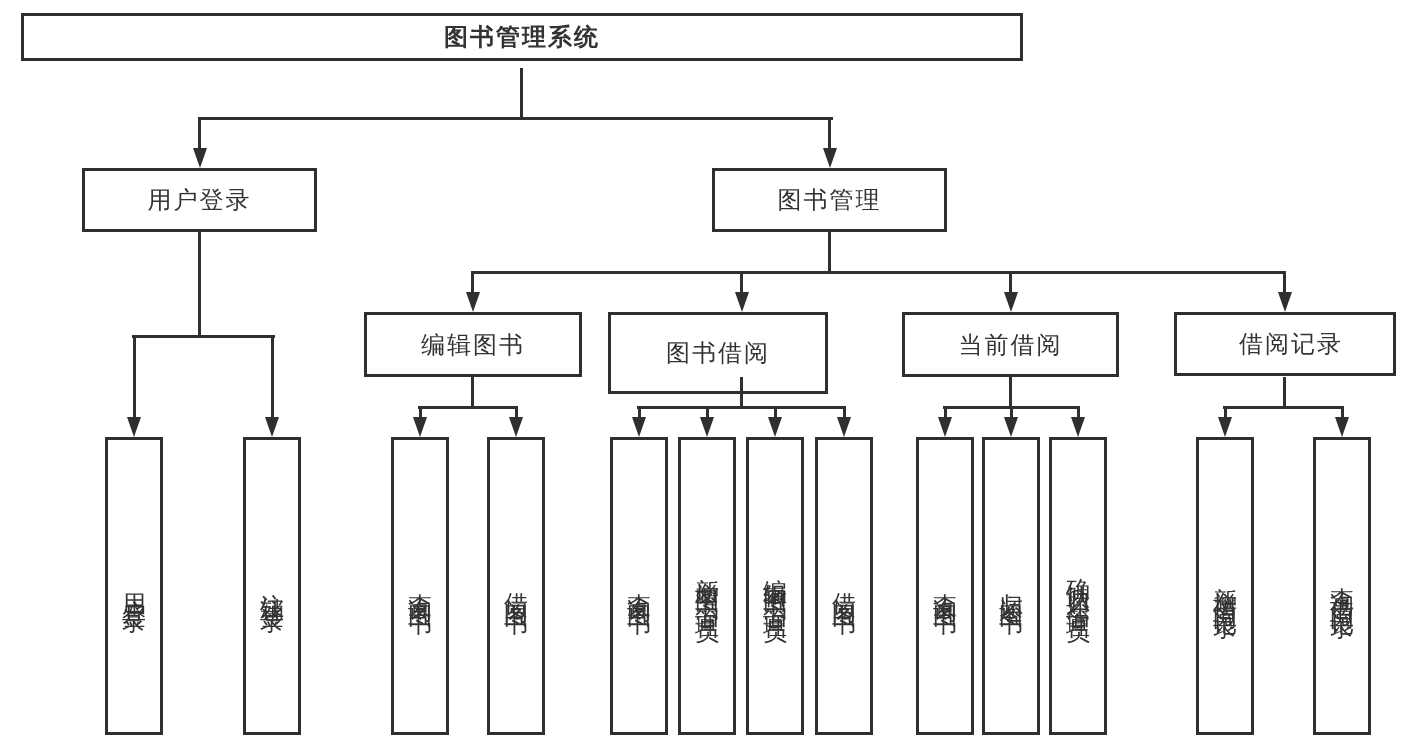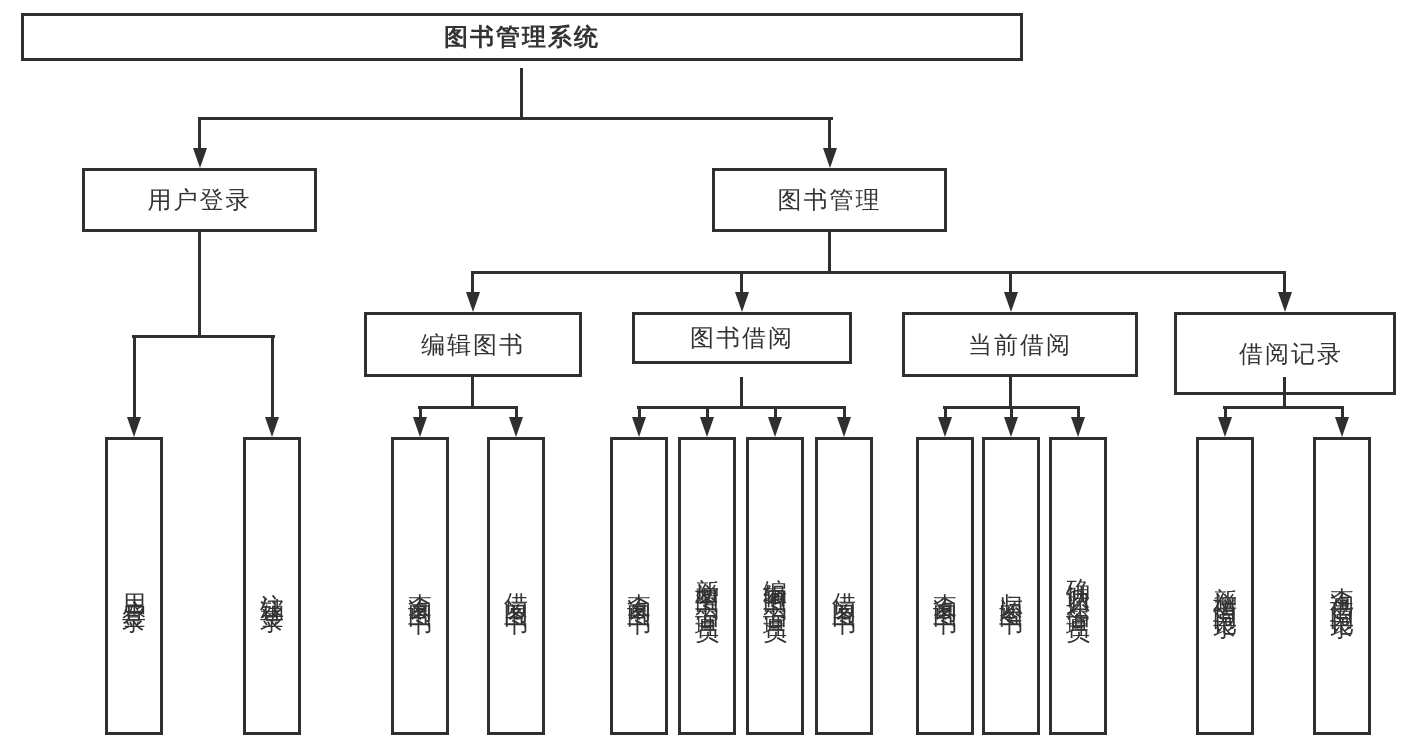--- a/index.html
+++ b/index.html
@@ -69,27 +69,27 @@
   <div class="hbox" style="left:82px;top:168px;width:235px;height:64px;">
     <span class="hlabel">用户登录</span>
   </div>
   <div class="hbox" style="left:712px;top:168px;width:235px;height:64px;">
     <span class="hlabel">图书管理</span>
   </div>
 
   <div class="hbox" style="left:364px;top:312px;width:218px;height:65px;">
     <span class="hlabel">编辑图书</span>
   </div>
-  <div class="hbox" style="left:632px;top:312px;width:220px;height:52px;font-family:Liberation Mono, monospace;">
+  <div class="hbox" style="left:608px;top:312px;width:220px;height:82px;font-family:Liberation Mono, monospace;">
     <span class="hlabel">图书借阅</span>
   </div>
-  <div class="hbox" style="left:902px;top:312px;width:236px;height:65px;">
+  <div class="hbox" style="left:902px;top:312px;width:217px;height:65px;">
     <span class="hlabel">当前借阅</span>
   </div>
-  <div class="hbox" style="left:1174px;top:312px;width:222px;height:83px;padding-left:12px;">
+  <div class="hbox" style="left:1174px;top:312px;width:222px;height:64px;padding-left:12px;">
     <span class="hlabel">借阅记录</span>
   </div>
 
   <div class="vbox" style="left:105px;top:437px;width:58px;height:298px;">
     <span class="vlabel">用户登录</span>
   </div>
   <div class="vbox" style="left:243px;top:437px;width:58px;height:298px;">
     <span class="vlabel">注销登录</span>
   </div>
 

